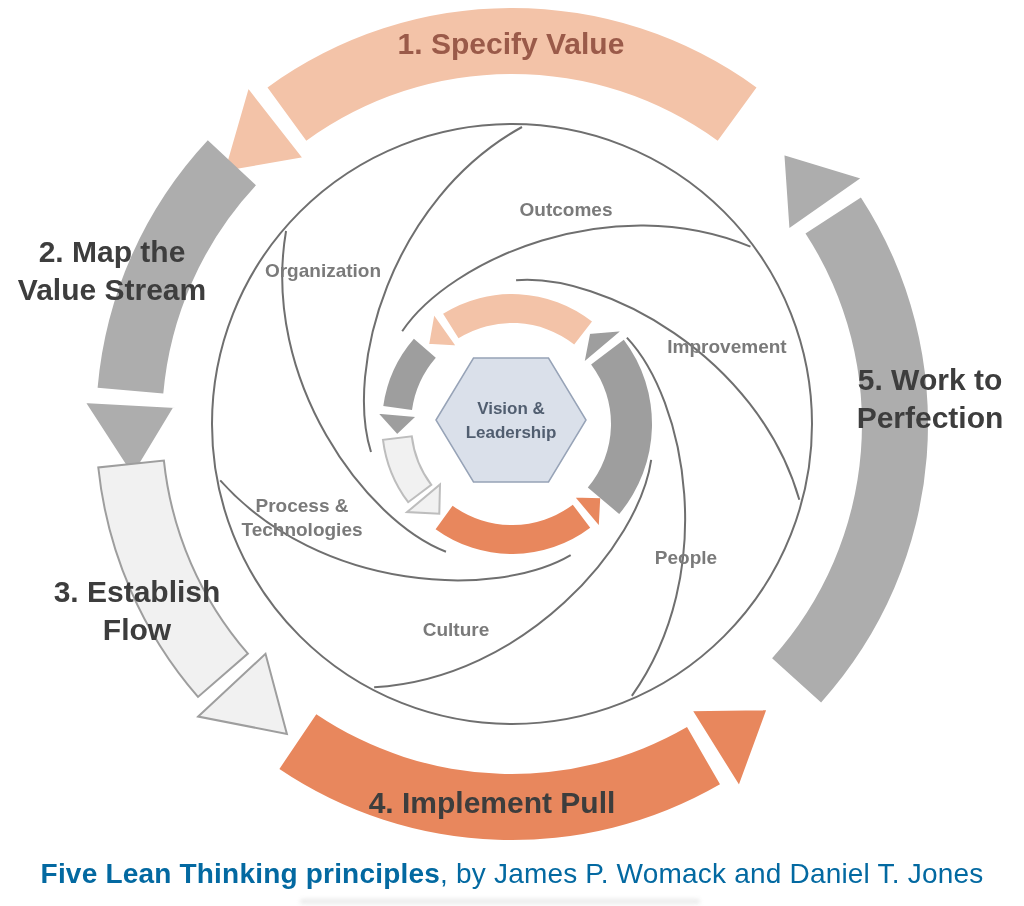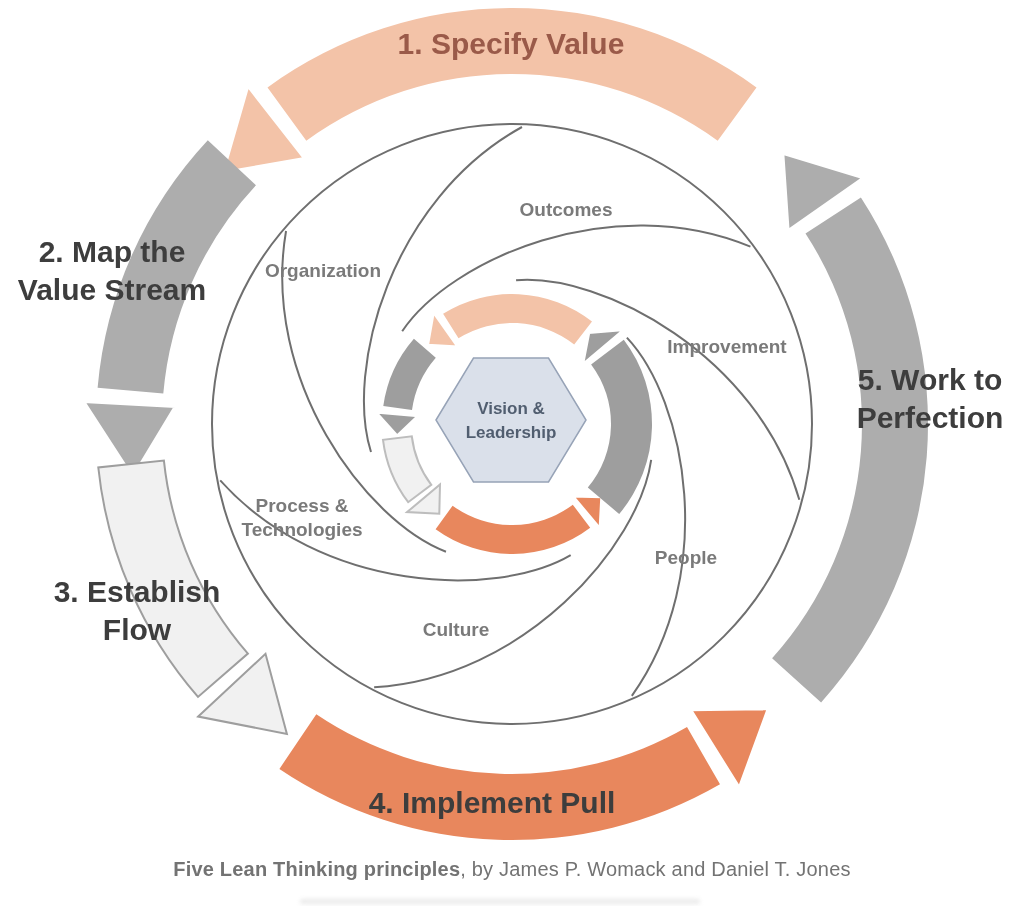--- a/index.html
+++ b/index.html
@@ -1,21 +1,21 @@
 <!DOCTYPE html>
 <html><head>
 <meta charset="utf-8">
 <style>
   html,body{margin:0;padding:0;background:#ffffff;}
   body{width:1024px;height:906px;position:relative;font-family:"Liberation Sans",sans-serif;overflow:hidden;}
   #diagram{display:block;}
   .outer-label{font-family:"Liberation Sans",sans-serif;font-size:30px;font-weight:700;}
   .inner-label{font-family:"Liberation Sans",sans-serif;font-size:19px;font-weight:700;}
   .hex-label{font-family:"Liberation Sans",sans-serif;font-size:17px;font-weight:700;}
-  .caption{width:1024px;text-align:center;font-size:20px;color:#737373;margin-top:2px;letter-spacing:0.2px;}
+  .caption{width:1024px;text-align:center;font-size:28px;color:#0369a1;margin-top:2px;letter-spacing:0.2px;}
   .caption .bold{font-weight:700;}
   .bottom-smudge{position:absolute;left:300px;top:899px;width:400px;height:5px;background:#d9d9d9;filter:blur(2px);opacity:0.55;border-radius:3px;}
 </style>
 </head>
 <body>
 
 <svg id="diagram" width="1024" height="856" viewBox="0 0 1024 856" xmlns="http://www.w3.org/2000/svg">
     <circle cx="512" cy="424" r="300" fill="none" stroke="#6F6F6F" stroke-width="2"></circle>
     <path d="M 522 127 C 390 200 345 370 371 452" fill="none" stroke="#6F6F6F" stroke-width="2" transform="rotate(0 512 424)"></path>
     <path d="M 522 127 C 390 200 345 370 371 452" fill="none" stroke="#6F6F6F" stroke-width="2" transform="rotate(51.42857142857143 512 424)"></path>

